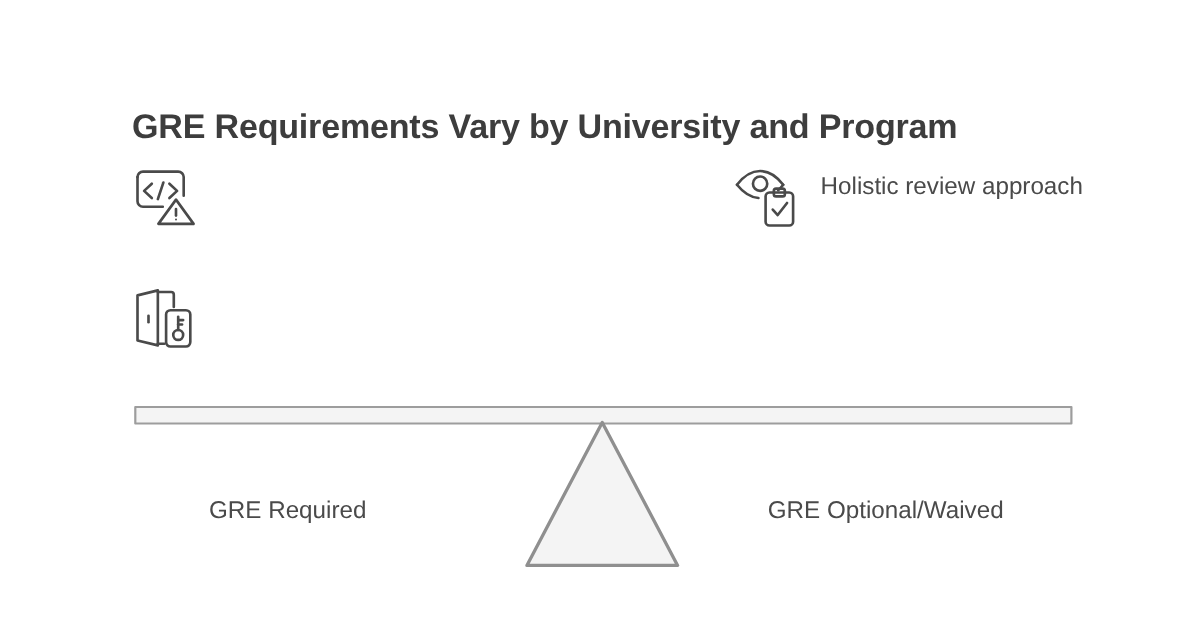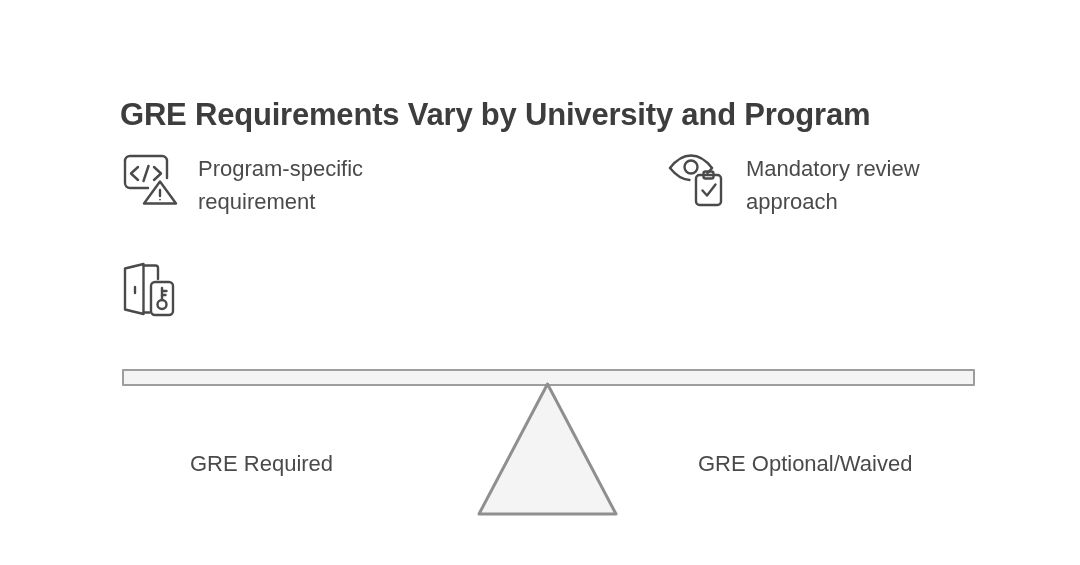--- a/index.html
+++ b/index.html
@@ -113,36 +113,35 @@
           <path d="M7 13a5 5 0 0 1 5-5h32a5 5 0 0 1 5 5v17"></path>
           <path d="M7 13v22a5 5 0 0 0 5 5h18"></path>
           <polyline points="20,19 13,25.5 20,32"></polyline>
           <polyline points="36,19 43,25.5 36,32"></polyline>
           <line x1="30.5" y1="18" x2="25.5" y2="33"></line>
           <path d="M42 33.5 58 55.5H26L42 33.5z"></path>
           <line x1="42" y1="42" x2="42" y2="48"></line>
           <circle cx="42" cy="51.6" r="0.9" fill="#4a4a4a" stroke="none"></circle>
         </svg>
       </span>
-      <span class="feature-label">Program-specific requirement</span>
     </div>
 
     <div class="feature">
       <span class="feature-icon">
         <svg viewBox="0 0 62 62" width="62" height="62" fill="none" stroke="#4a4a4a" stroke-width="2.4" stroke-linecap="round" stroke-linejoin="round">
           <path d="M4 20c6.5-8.5 13.5-12.5 21-12.5S39.5 11.5 46 20"></path>
           <path d="M4 20c6 7.5 12.5 11.5 19.5 12"></path>
           <path d="M46 20c-1.5 1.9-3 3.6-4.6 5.1"></path>
           <circle cx="25" cy="19" r="6.5"></circle>
           <rect x="30" y="27" width="25" height="30" rx="3.5"></rect>
           <rect x="37.5" y="23.5" width="10" height="7" rx="2"></rect>
           <polyline points="36.5,42.5 41,47.5 49.5,36.5"></polyline>
         </svg>
       </span>
-      <span class="feature-label">Mandatory review approach</span>
+      <span class="feature-label">Holistic review approach</span>
     </div>
 
 
     <div class="feature">
       <span class="feature-icon">
         <svg viewBox="0 0 62 62" width="62" height="62" fill="none" stroke="#4a4a4a" stroke-width="2.4" stroke-linecap="round" stroke-linejoin="round">
           <path d="M7 10.5 25.5 6v50L7 51.5V10.5z"></path>
           <path d="M25.5 7.5h12a2.5 2.5 0 0 1 2.5 2.5v11"></path>
           <path d="M25.5 54.5h6"></path>
           <line x1="17" y1="29" x2="17" y2="35"></line>

